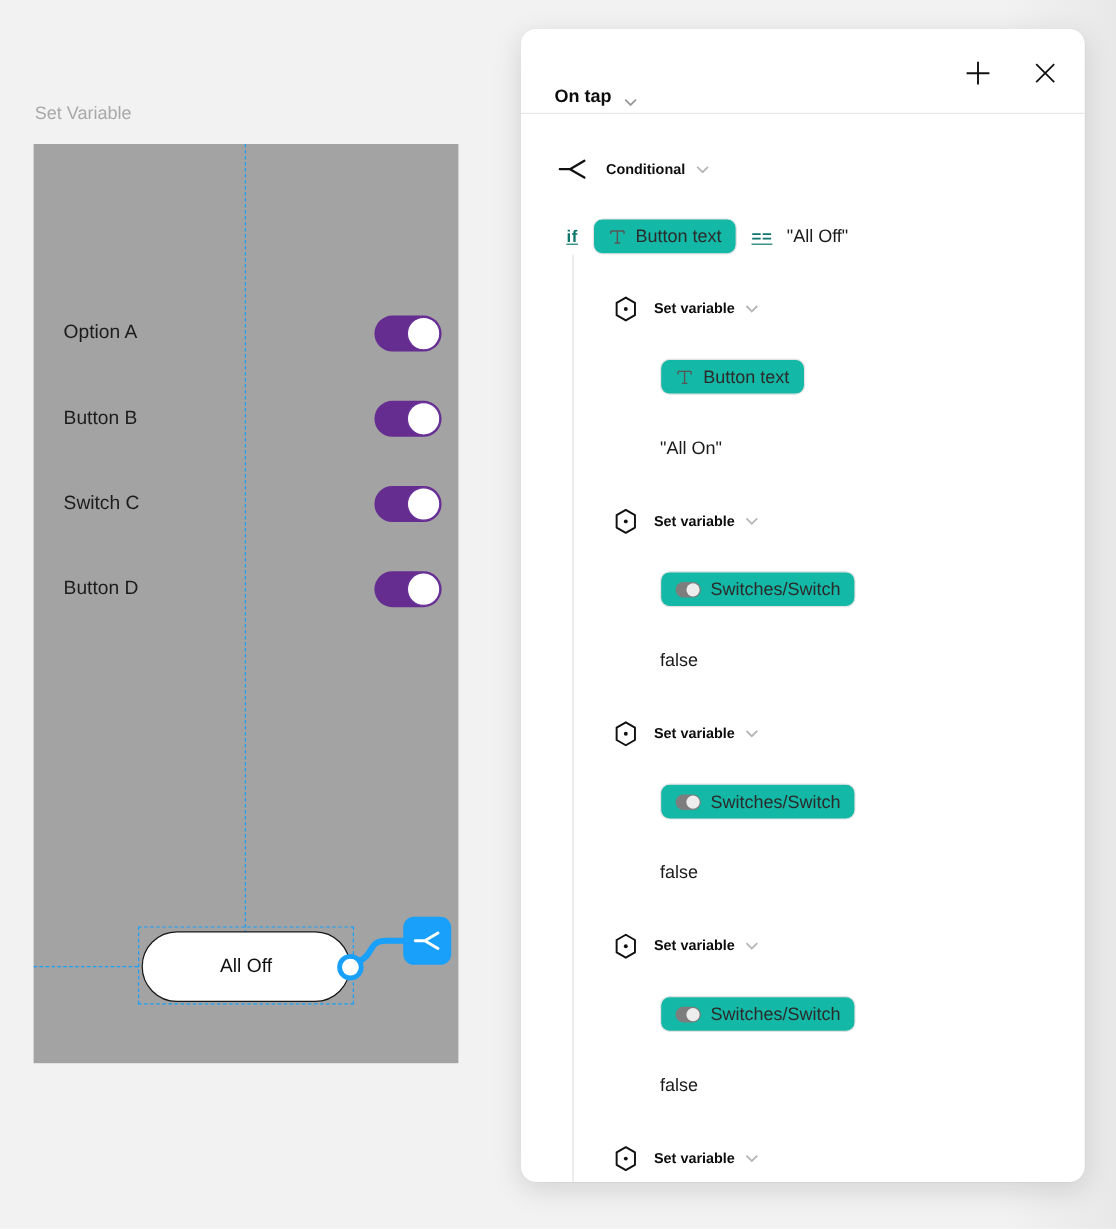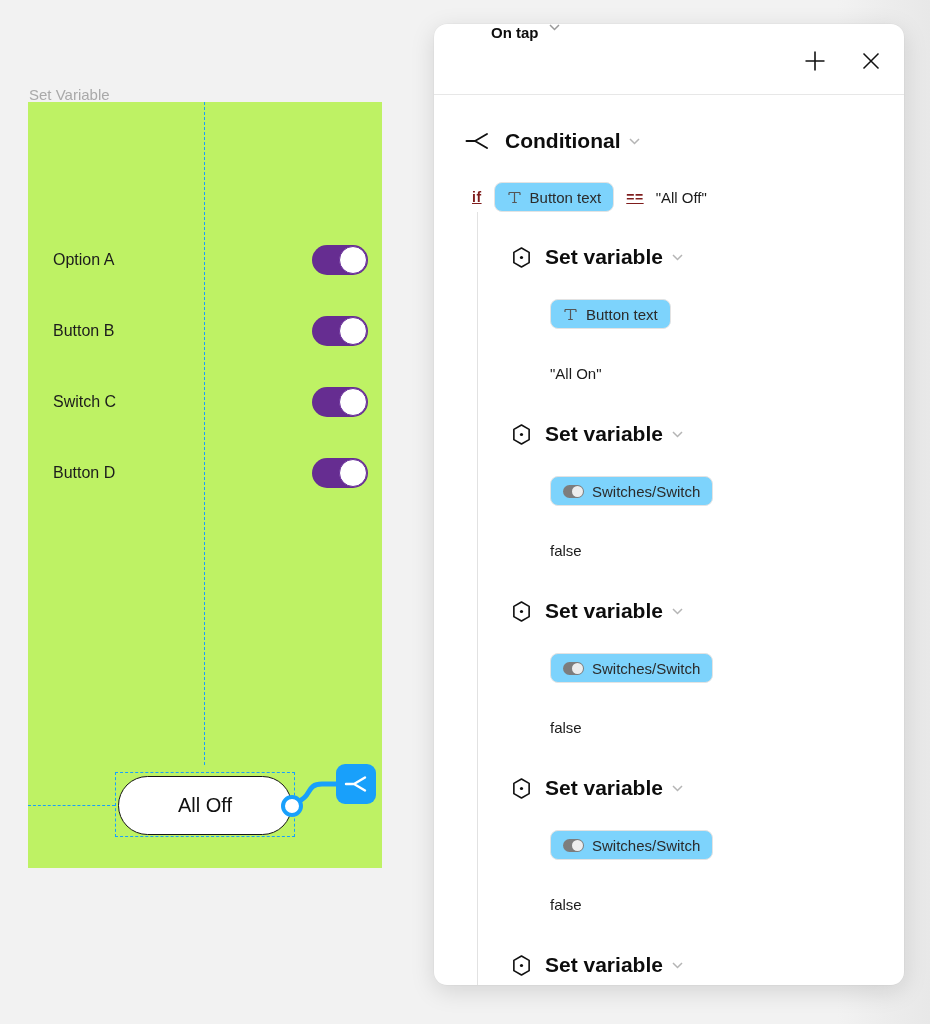--- a/index.html
+++ b/index.html
@@ -10,22 +10,22 @@
     background:linear-gradient(to right,#f2f2f2 0%,#f2f2f2 90%,#e8e8e8 100%);
     overflow:hidden;
     color:#1e1e1e;
   }
   
   .frame-label{
     position:absolute; left:29px; top:86px;
     font-size:15px; color:#a9a9a9;
   }
   .frame{
-    position:absolute; left:28px; top:102px; width:354px; height:766px;
-    background:#bef264;
+    position:absolute; left:28px; top:120px; width:354px; height:766px;
+    background:#a3a3a3;
     text-align:center;
   }
   .v-guide{
     position:absolute; left:176px; top:0; height:663px; width:0;
     border-left:1.5px dashed #18a0fb;
   }
   .h-guide{
     position:absolute; left:28px; top:805px; width:87px; height:0;
     border-top:1.5px dashed #18a0fb;
   }
@@ -42,21 +42,21 @@
     background:#ffffff; border:1.5px solid #69309a;
   }
   .selection-box{
     position:absolute; left:115px; top:772px; width:180px; height:65px;
     border:1.5px dashed #18a0fb;
   }
   .all-off-btn{
     position:absolute; left:118px; top:776px; width:174px; height:59px;
     background:#ffffff; border:1.6px solid #151515; border-radius:30px;
     display:flex; align-items:center; justify-content:center;
-    font-size:20px; color:#111;
+    font-size:16px; color:#111;
   }
   .connector-svg{ position:absolute; left:0; top:0; pointer-events:none; }
   .connector-circle{
     position:absolute; left:281px; top:795px; width:22px; height:22px;
     border-radius:50%; background:#ffffff; border:4.5px solid #18a0fb;
   }
   .flow-badge{
     position:absolute; left:336px; top:764px; width:40px; height:40px;
     background:#18a0fb; border-radius:9px;
     display:flex; align-items:center; justify-content:center;
@@ -67,44 +67,44 @@
     background:#ffffff; border-radius:13px;
     box-shadow:0 0 0 0.5px rgba(0,0,0,0.04), 0 6px 24px rgba(0,0,0,0.13);
     overflow:hidden;
   }
   .panel-header{
     position:absolute; left:0; top:0; width:100%; height:71px;
     border-bottom:1px solid #e7e7e7;
   }
   .trigger{
     position:absolute; left:28px; top:0; height:65px;
-    display:flex; align-items:flex-start; gap:10px;
-    font-size:15px; font-weight:700; color:#0d0d0d; cursor:default;margin-left:29px;
+    display:flex; align-items:flex-end; gap:10px;
+    font-size:15px; font-weight:700; color:#0d0d0d; cursor:default;
   }
   .hdr-btn{
     position:absolute; top:24px; width:26px; height:26px;
     display:flex; align-items:center; justify-content:center;
   }
   .hdr-plus{ left:368px; }
   .hdr-close{ left:424px; }
   .indent-line{
     position:absolute; left:43px; top:188px; width:0; height:773px;
     border-left:1.5px solid #e2e2e2;
   }
   .prow{
     position:absolute; height:30px; display:flex; align-items:center;
   }
   .cond-row{ left:31px; top:102px; gap:15px; }
-  .cond-label, .act-label{ font-size:21px; font-weight:700; color:#0d0d0d; }
+  .cond-label, .act-label{ font-size:12px; font-weight:700; color:#0d0d0d; }
   .lbl-group{ display:flex; align-items:center; gap:9px; }
   .if-row{ left:38px; top:158px; gap:12px; }
-  .kw{ font-size:14px; font-weight:700; color:#7f1d1d; letter-spacing:0.5px;text-decoration:underline; }
+  .kw{ font-size:14px; font-weight:700; color:#0f766e; letter-spacing:0.5px;text-decoration:underline; }
   .chip{
     height:30px; display:flex; align-items:center; gap:8px;
-    background:#7dd3fc; border:1px solid #e3e3e3; border-radius:8px;
+    background:#14b8a6; border:1px solid #e3e3e3; border-radius:8px;
     padding:0 12px; font-size:15px; color:#2b2b2b; white-space:nowrap;
   }
   .val{ font-size:15px; color:#1b1b1b; }
   .act-head{ left:77px; gap:13px; }
   .chip-row{ left:116px; }
   .val-row{ left:116px; }
   .mini-toggle{
     position:relative; width:21px; height:13px; border-radius:7px; background:#7d7d7d;
     flex:0 0 auto;
   }

